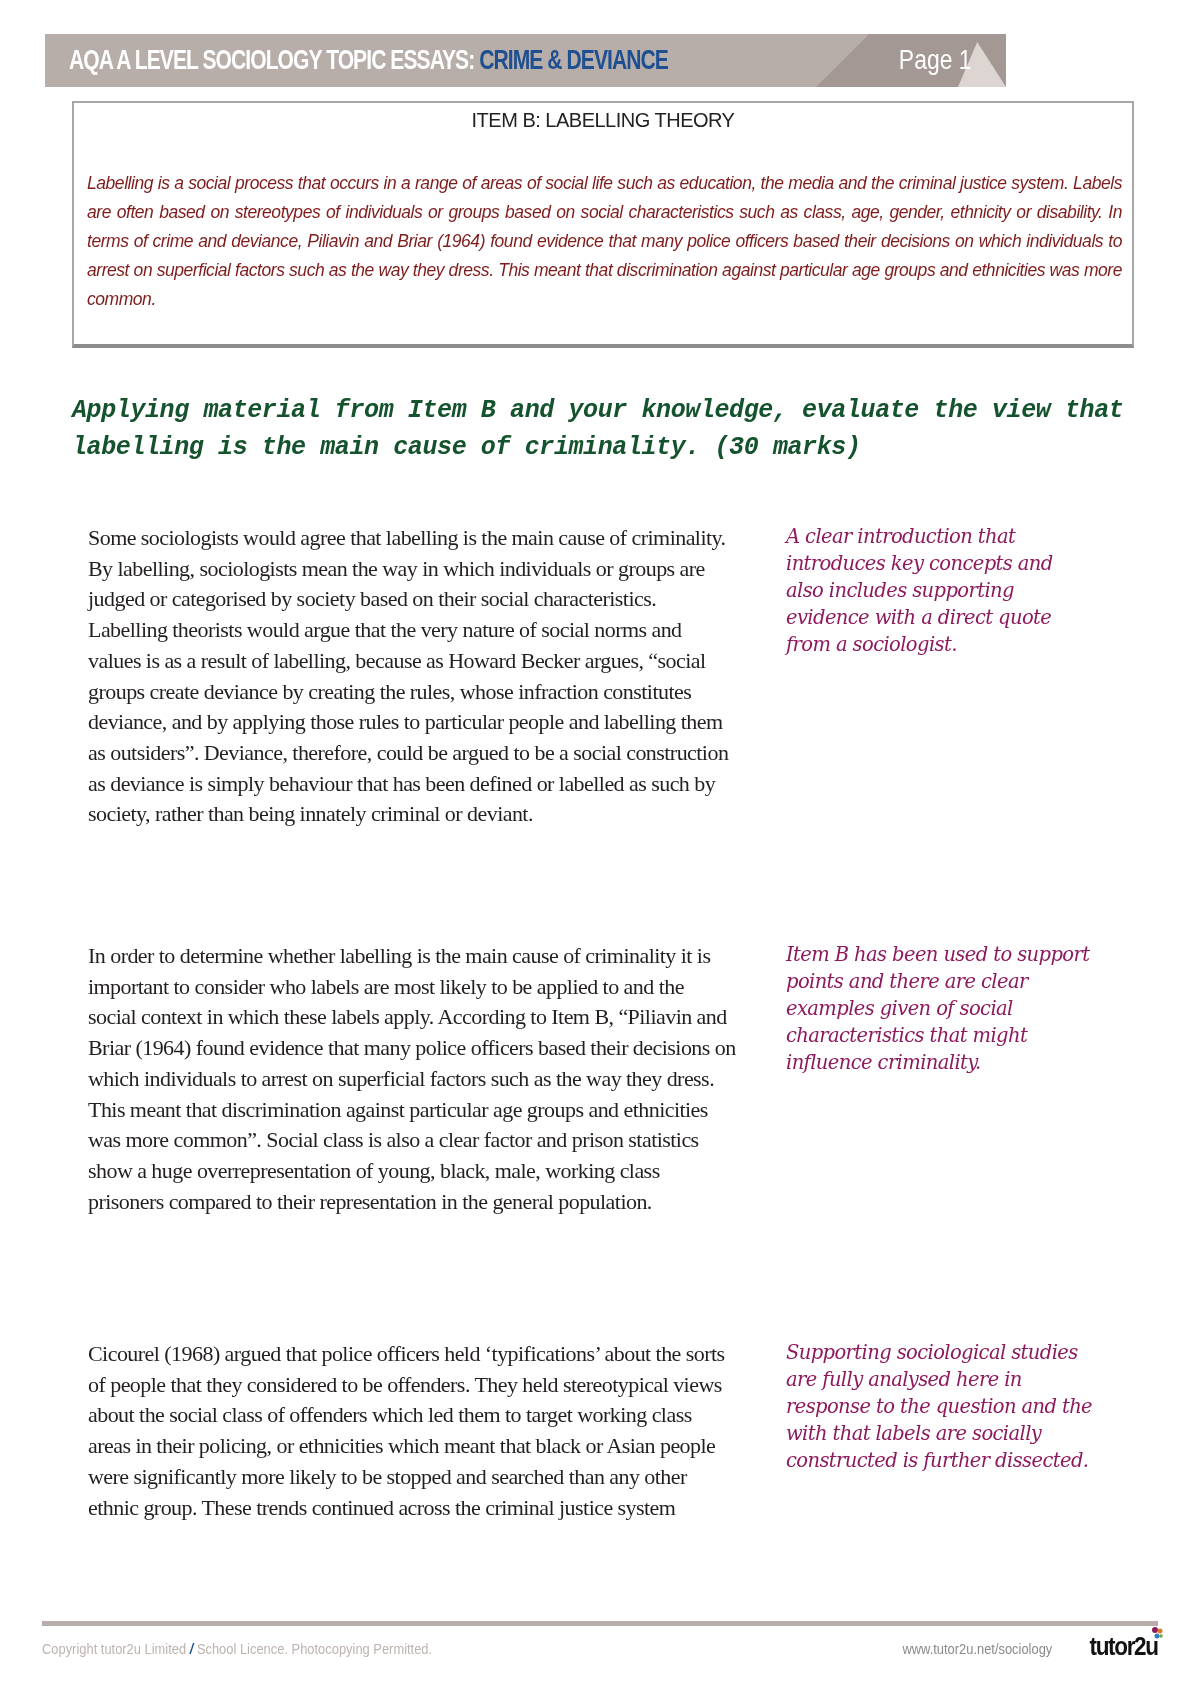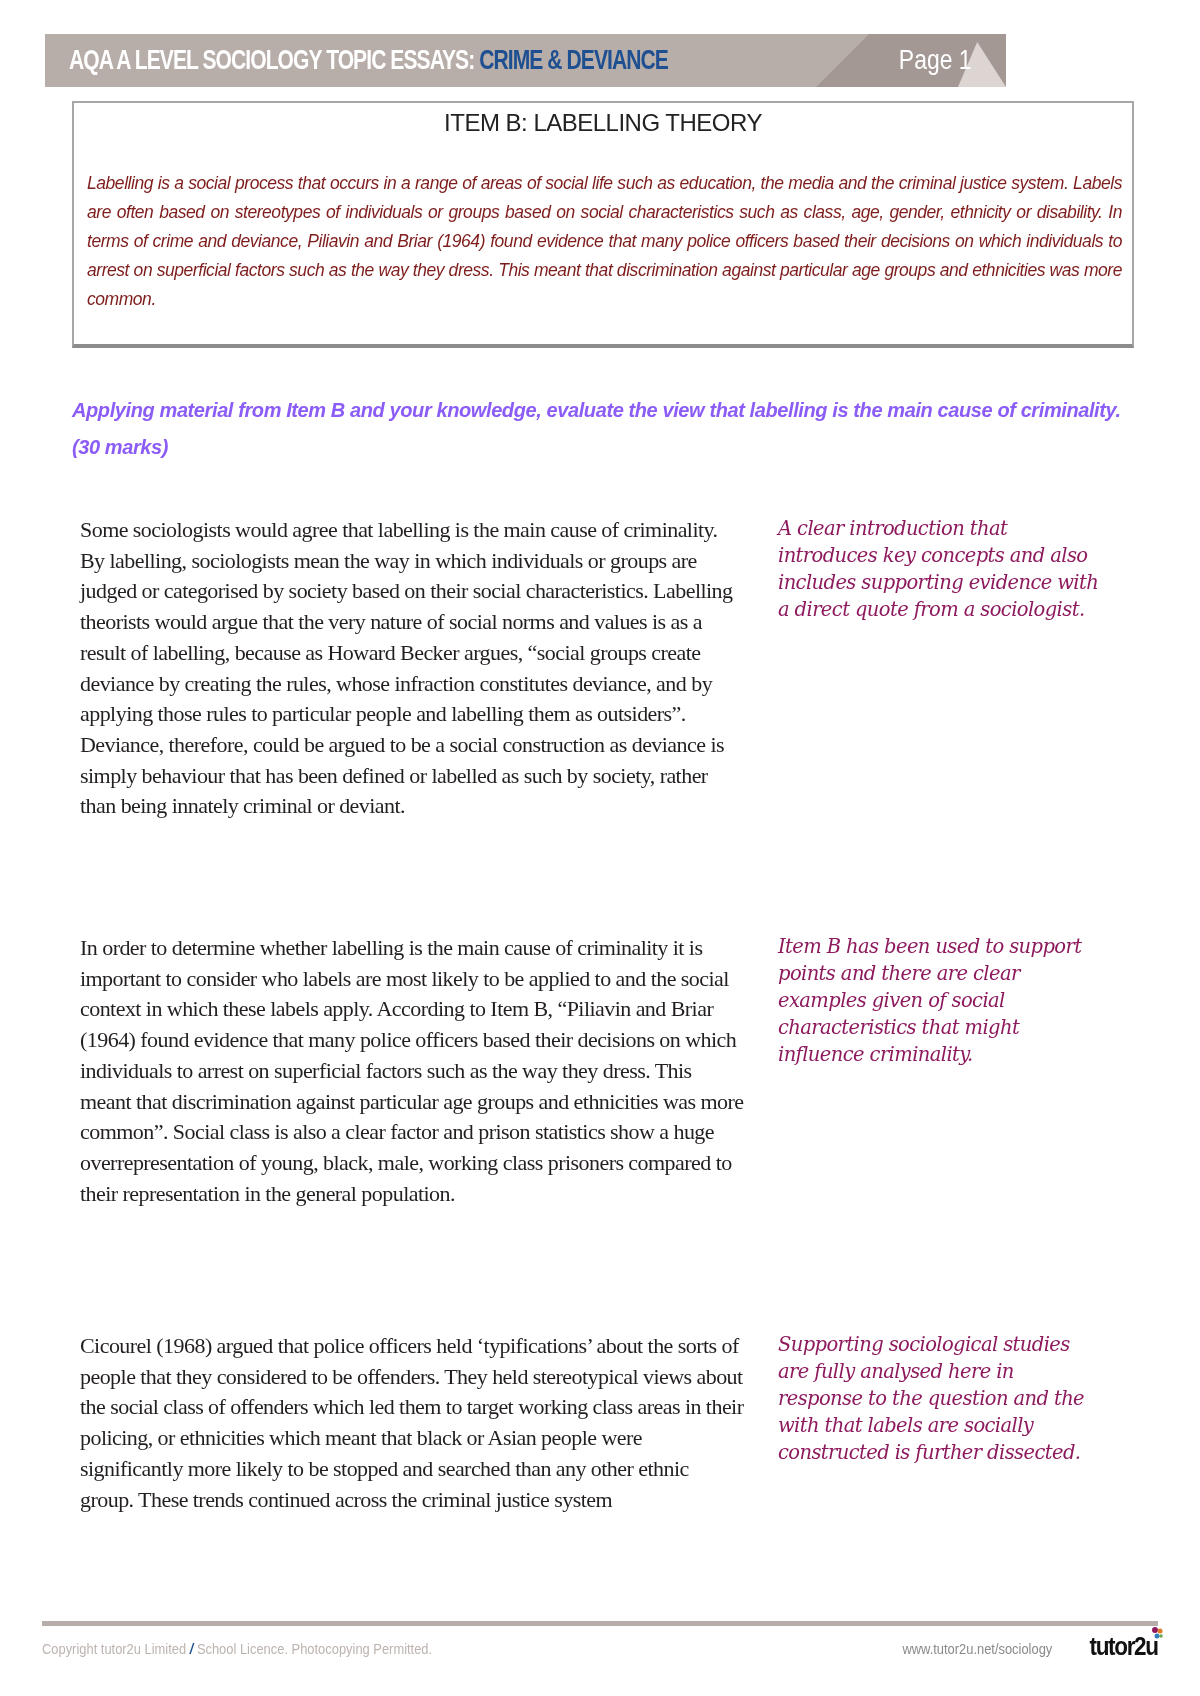--- a/index.html
+++ b/index.html
@@ -34,50 +34,50 @@
   }
 
   
   .item-box {
     position: absolute; left: 72px; top: 101px; width: 1062px; height: 247px;
     border: 2px solid #a7a7a7; border-bottom: 4px solid #8c8c8c;
     box-sizing: border-box; background: #fff;
   }
   .item-title {
     position: absolute; left: 0; right: 0; top: 6px; text-align: center;
-    font-family: "Liberation Sans", sans-serif; font-size: 24px; color: #222;
+    font-family: "Liberation Sans", sans-serif; font-size: 20px; color: #222;
     letter-spacing: -0.5px;
   }
   .item-text {
     position: absolute; left: 13px; right: 10px; top: 66px;
     font-family: "Liberation Sans", sans-serif; font-style: italic;
     font-size: 17.5px; line-height: 29px; color: #7f1d1d; letter-spacing: -0.45px;
     text-align: justify; text-align-last: left;
   }
 
   
   .question {
     position: absolute; left: 72px; top: 392px; width: 1060px;
-    font-family: Liberation Sans, sans-serif; font-weight: bold; font-style: italic;
-    font-size: 20px; line-height: 37px; color: #8b5cf6; letter-spacing: -0.4px;
+    font-family: Liberation Mono, monospace; font-weight: bold; font-style: italic;
+    font-size: 25px; line-height: 37px; color: #14532d; letter-spacing: -0.4px;
   }
 
   
   .section { position: absolute; left: 72px; width: 1090px; }
   .body-text {
     position: absolute; left: 0; top: 0; width: 680px;
     font-family: "Liberation Serif", serif; font-size: 22px; line-height: 30.7px;
     color: #231f20; letter-spacing: -0.55px;
   }
   .note-text {
     position: absolute; left: 698px; top: 0; width: 340px;
     font-family: "DejaVu Serif", serif; font-style: italic;
     font-size: 19.5px; line-height: 27px; color: #8e1a5e; letter-spacing: -0.6px;
   }
-  .note-text p, .body-text p { margin: 8px; }
+  .note-text p, .body-text p { margin: 16px; }
   .note-gap { height: 30.7px; }
 
   
   .footer-rule {
     position: absolute; left: 42px; top: 1621px; width: 1116px; height: 5px; background: #b7ada9;
   }
   .footer-left {
     position: absolute; left: 42px; top: 1640px;
     font-family: "Liberation Sans", sans-serif; font-size: 15px; color: #bdb3af;
     transform: scaleX(0.86); transform-origin: left center; white-space: nowrap;

